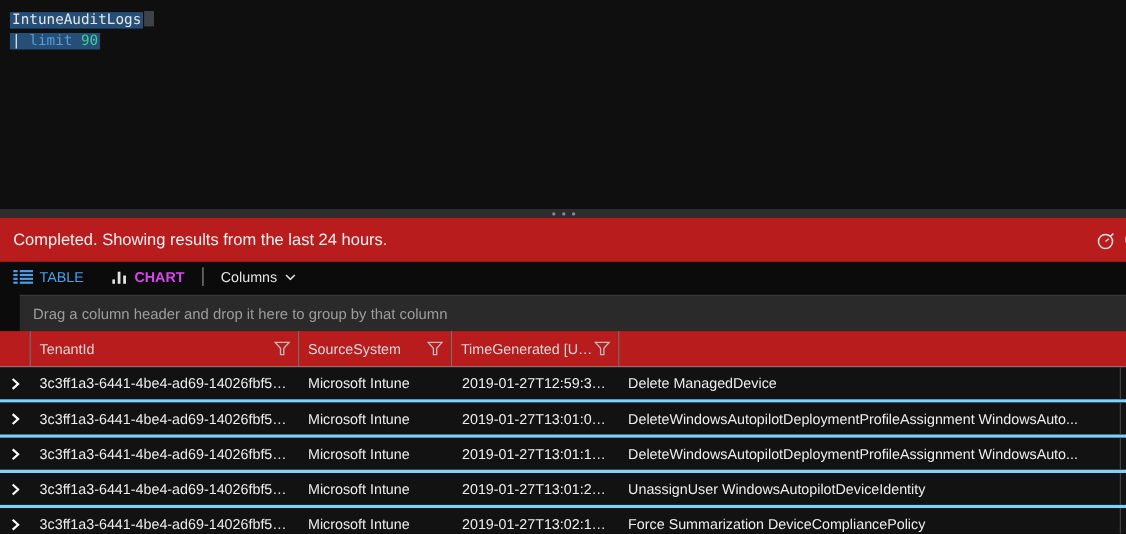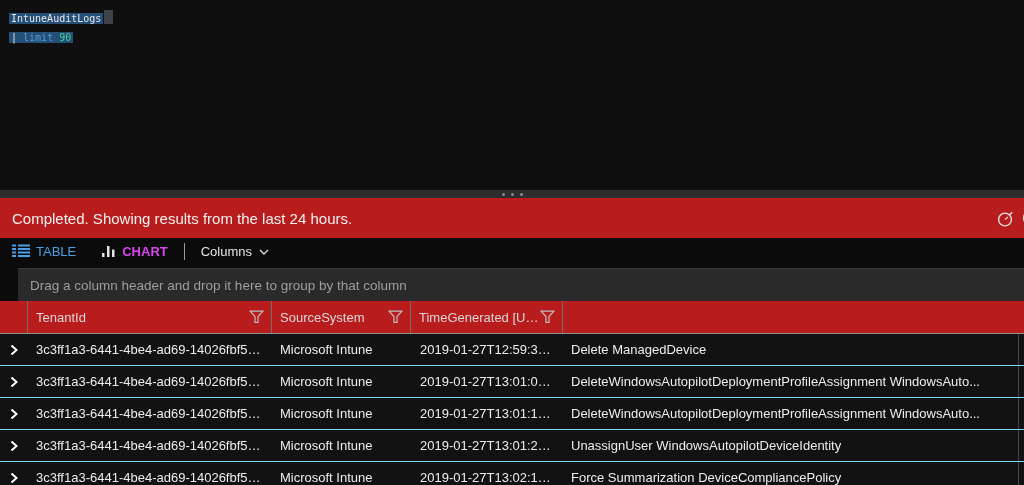--- a/index.html
+++ b/index.html
@@ -8,21 +8,21 @@
     width: 1024px; height: 485px; overflow: hidden;
     background: #0b0b0b; color: #e8e8e8;
     font-family: "Liberation Sans", sans-serif;
   }
 
   
   .editor {
     height: 190px; background: #0f0f0f;
     padding: 9px 0 0 9px;
     font-family: "DejaVu Sans Mono", monospace;
-    font-size: 10px; line-height: 19px;
+    font-size: 13px; line-height: 19px;
     cursor: text;
   }
   .code-line { white-space: pre; }
   .sel { background: #264f78; padding: 0 2px; }
   .tok-plain { color: #e6e6e6; }
   .tok-kw { color: #569cd6; }
   .tok-num { color: #3fcf96; }
   .ghost-cursor {
     display: inline-block; width: 9px; height: 14px;
     background: #3f4248; vertical-align: -2px; margin-left: 1px;
@@ -46,21 +46,21 @@
     position: absolute; right: -14px; top: 0; height: 100%;
     display: flex; align-items: center; gap: 7px;
     font-size: 14px; color: #e8e8e8;
   }
 
   
   .toolbar {
     height: 27px; display: flex; align-items: center;
     padding-left: 12px; font-size: 13px;
   }
-  .tab { display: flex; gap: 6px; cursor: pointer; }
+  .tab { display: flex; align-items: center; gap: 6px; cursor: pointer; }
   .tab.active { color: #4aa0e8; }
   .tab.inactive { color: #d946ef; font-weight: bold; }
   .tab + .tab { margin-left: 26px; }
   .toolbar-divider { width: 1px; height: 17px; background: #9a9a9a; margin: 0 16px; }
   .columns-btn { display: flex; align-items: center; gap: 7px; color: #e4e4e4; cursor: pointer; }
 
   
   .groupbar {
     height: 33px; margin-top: 3px; background: #2a2a2a; border-top: 1px solid #3a3a3a;
     display: flex; align-items: center; padding-left: 12px;
@@ -81,21 +81,21 @@
     display: flex; align-items: center;
     padding: 0 7px 0 8px; border-right: 1px solid #707070;
     overflow: hidden; white-space: nowrap; cursor: pointer;
   }
   .hcell .hlabel { flex: 1; overflow: hidden; text-overflow: ellipsis; }
   .hcell .funnel { margin-left: auto; flex: none; cursor: pointer; }
   .hcell.hexp { padding: 0; }
 
   .grow {
     height: 32px; background: #121212;
-    border-bottom: 1px solid #7dd3fc;
+    border-bottom: 3px solid #7dd3fc;
     align-items: center; font-size: 13px; color: #ededed;
     cursor: default;
   }
   .grow::after { content: ""; border-left: 1px solid #464646; height: 100%; }
   .expander {
     height: 100%; display: flex; align-items: center; justify-content: center;
     cursor: pointer;
   }
   .cell { padding: 0 8px; white-space: nowrap; overflow: hidden; text-overflow: ellipsis; }
   .cell.time { padding-left: 9px; }

